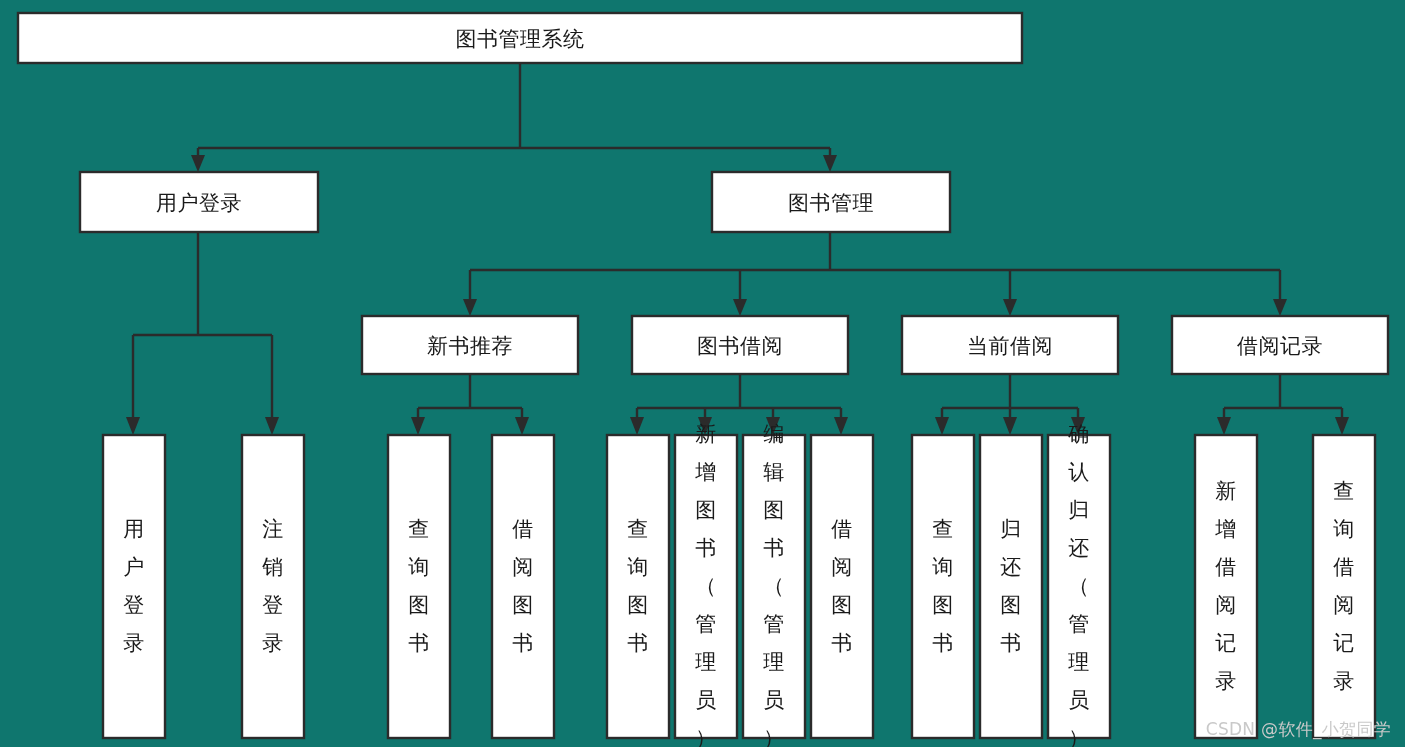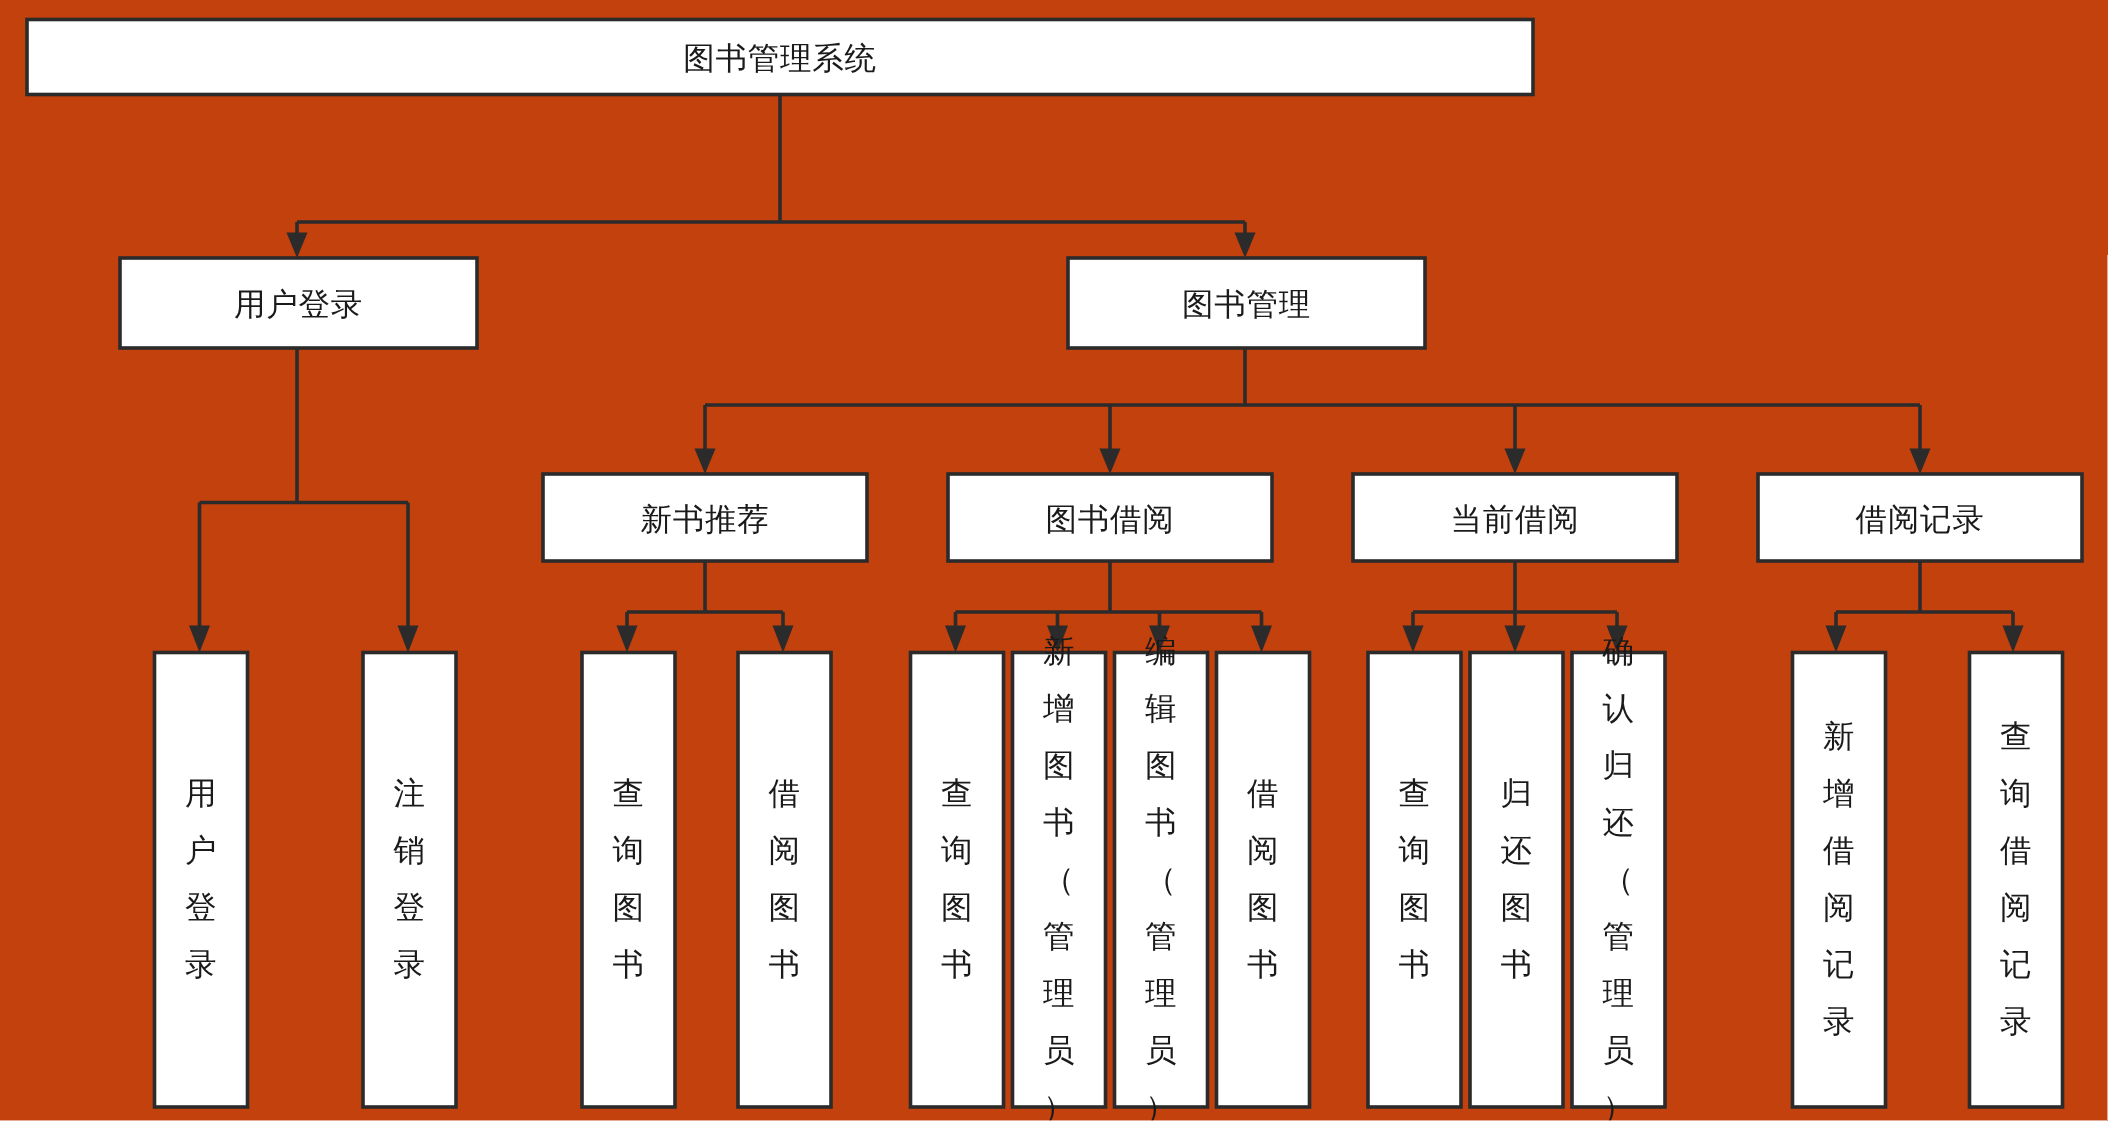--- a/index.html
+++ b/index.html
@@ -11,21 +11,21 @@
   body {
     width: 1405px;
     height: 747px;
     overflow: hidden;
     font-family: "DejaVu Sans", "Liberation Sans", sans-serif;
   }
   #diagram-root {
     position: relative;
     width: 1405px;
     height: 747px;
-    background: #c2410c;
+    background: #0f766e;
     text-decoration: underline;
   }
   svg#tree-svg {
     position: absolute;
     left: 0;
     top: 0;
     width: 1405px;
     height: 747px;
     display: block;
   }
@@ -233,13 +233,14 @@
       <rect class="node-box" x="1195" y="435" width="62" height="303"></rect>
       <text class="node-label-v" x="1226" y="0"><tspan x="1226" y="491.0" dominant-baseline="central">新</tspan><tspan x="1226" y="529.0" dominant-baseline="central">增</tspan><tspan x="1226" y="567.0" dominant-baseline="central">借</tspan><tspan x="1226" y="605.0" dominant-baseline="central">阅</tspan><tspan x="1226" y="643.0" dominant-baseline="central">记</tspan><tspan x="1226" y="681.0" dominant-baseline="central">录</tspan></text>
     </g>
     <g>
       <rect class="node-box" x="1313" y="435" width="62" height="303"></rect>
       <text class="node-label-v" x="1344" y="0"><tspan x="1344" y="491.0" dominant-baseline="central">查</tspan><tspan x="1344" y="529.0" dominant-baseline="central">询</tspan><tspan x="1344" y="567.0" dominant-baseline="central">借</tspan><tspan x="1344" y="605.0" dominant-baseline="central">阅</tspan><tspan x="1344" y="643.0" dominant-baseline="central">记</tspan><tspan x="1344" y="681.0" dominant-baseline="central">录</tspan></text>
     </g>
 
   </svg>
 
+  <div class="watermark-text">CSDN @软件_小贺同学</div>
 </div>
 
 </body></html>

